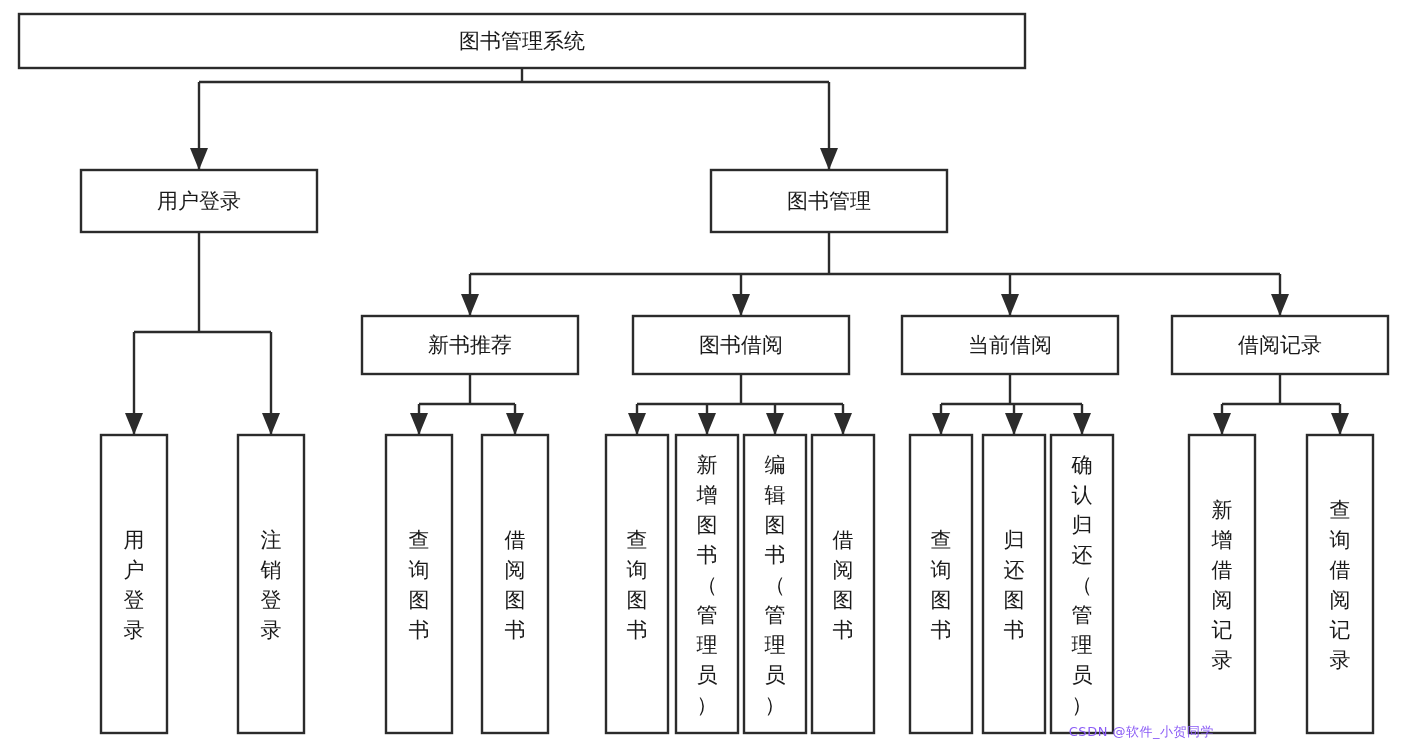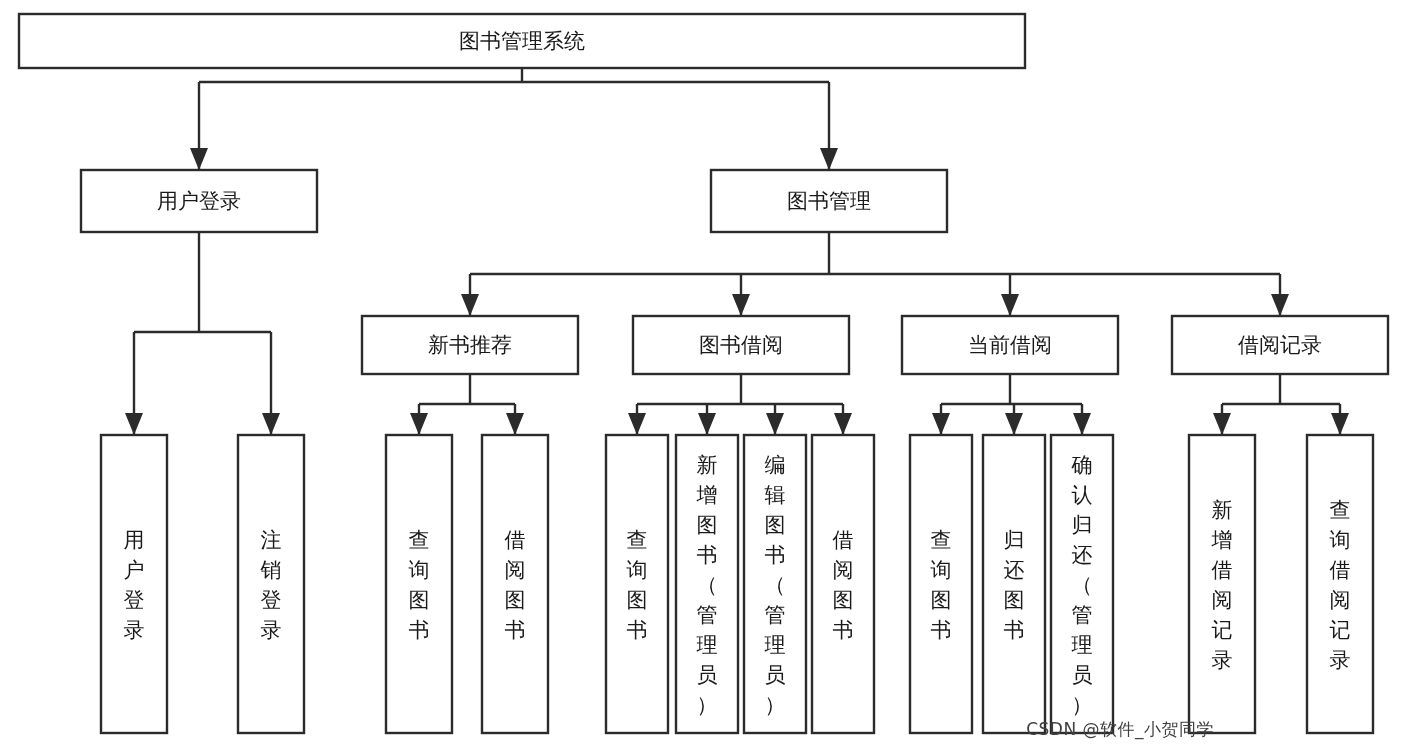--- a/index.html
+++ b/index.html
@@ -52,22 +52,22 @@
   }
   .arrow-head {
     fill: #2b2b2b;
     stroke: none;
   }
   .watermark-text {
     position: absolute;
     right: 8px;
     bottom: 6px;
     font-family: "DejaVu Sans", "Liberation Sans", sans-serif;
-    font-size: 17px;
-    color: #404040;
+    font-size: 13px;
+    color: #8b5cf6;
     letter-spacing: 0.5px;
     white-space: nowrap;
     user-select: none;
   }
 </style>
 </head>
 <body>
 
 <div id="diagram-root">
   <svg id="flow-svg" viewBox="0 0 1405 747">

